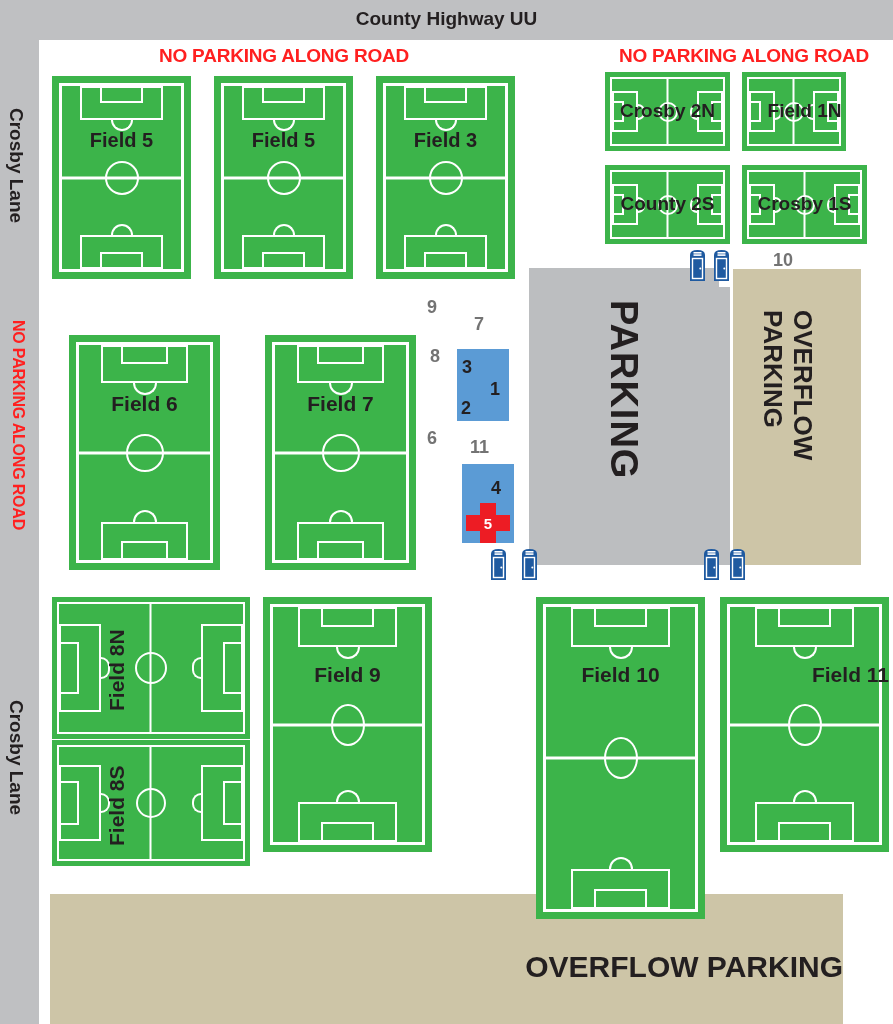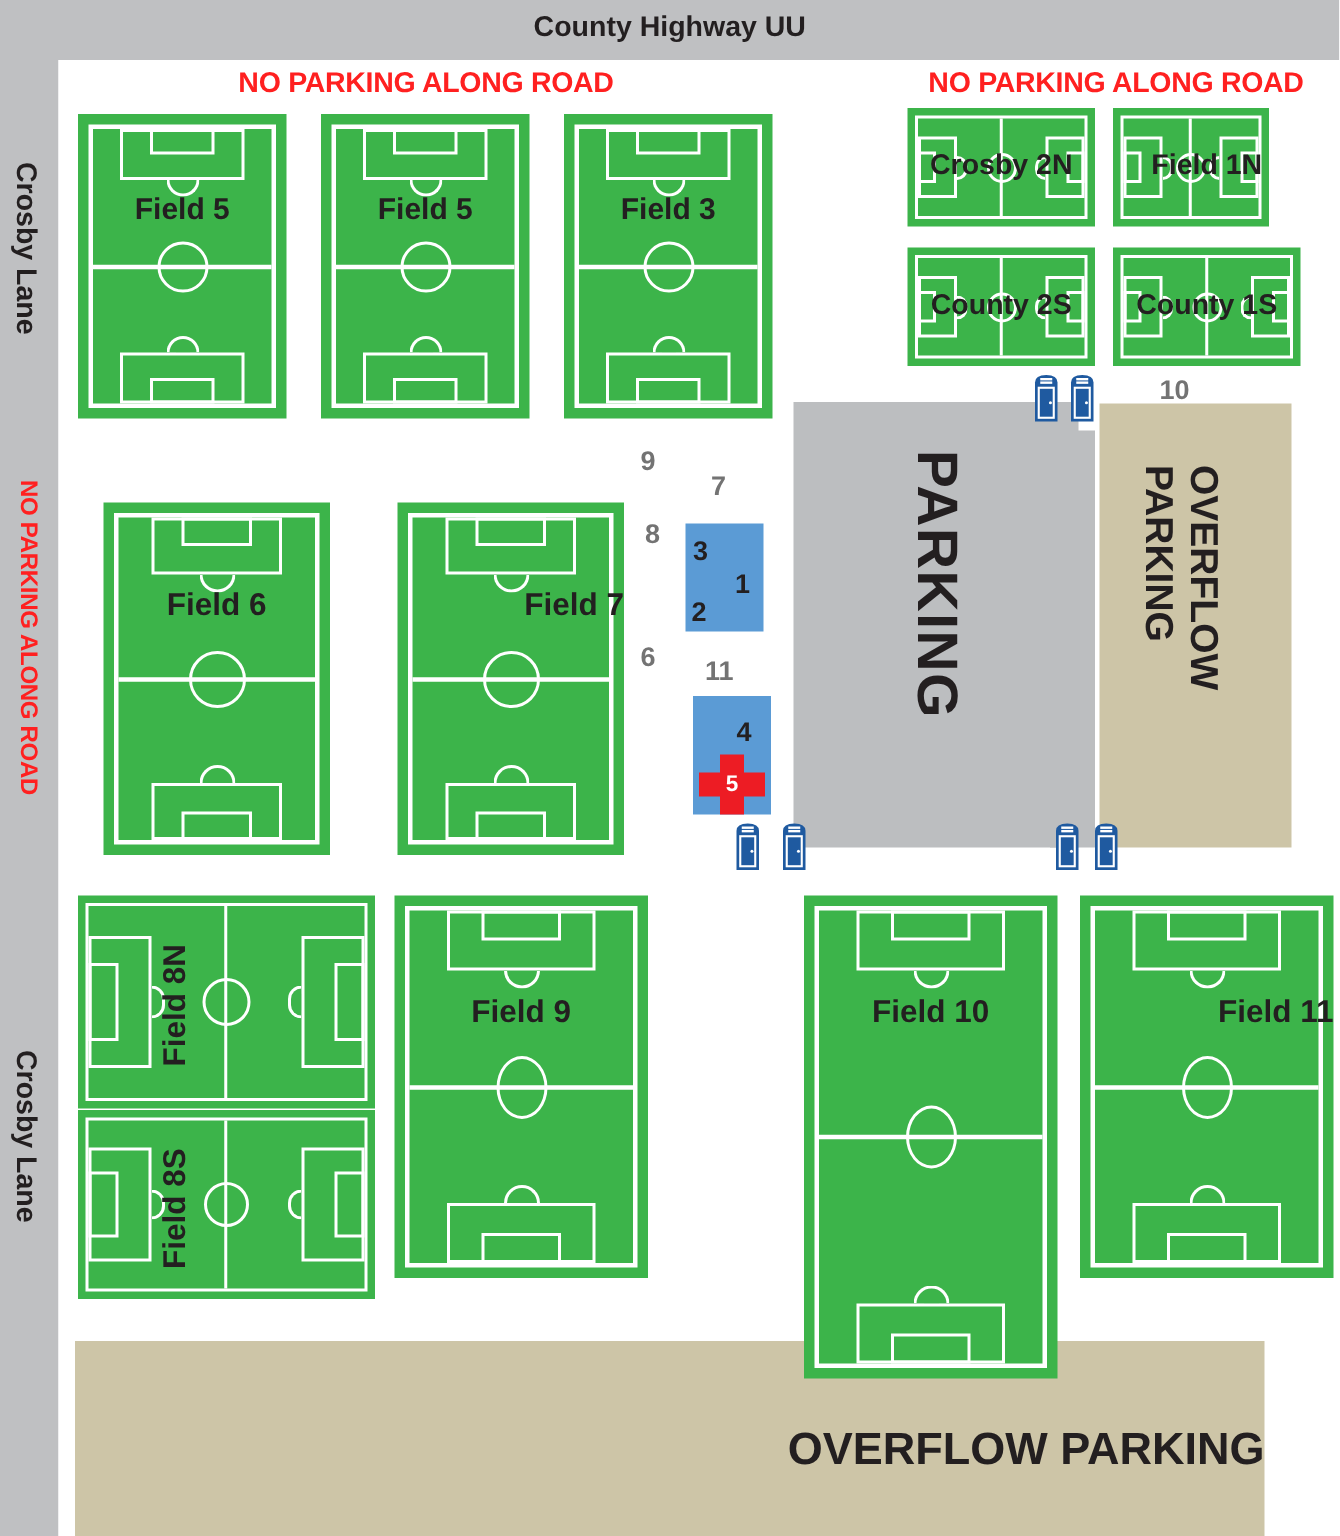--- a/index.html
+++ b/index.html
@@ -300,21 +300,21 @@
     <div class="pitch">
       <div class="halfline-v"></div>
       <div class="cc" style="width:20px; height:20px;"></div>
       <div class="pbox" style="top:12px; bottom:12px; left:0; width:26px;"></div>
       <div class="gbox" style="top:22px; bottom:22px; left:0; width:12px;"></div>
       <div class="parc" style="top:50%; left:26px; width:7px; height:16px; transform:translateY(-50%); border-left:none; border-radius:0 16px 16px 0;"></div>
       <div class="pbox" style="top:12px; bottom:12px; right:0; width:26px;"></div>
       <div class="gbox" style="top:22px; bottom:22px; right:0; width:12px;"></div>
       <div class="parc" style="top:50%; right:26px; width:7px; height:16px; transform:translateY(-50%); border-right:none; border-radius:16px 0 0 16px;"></div>
     </div>
-    <div class="field-label" style="left:0; top:28px; width:125px; text-align:center; font-size:19px;">County 1S</div>
+    <div class="field-label" style="left:0; top:28px; width:125px; text-align:center; font-size:19px;">Crosby 1S</div>
   </div>
 
   <div class="field" style="left:69px; top:335px; width:151px; height:235px;">
     <div class="pitch">
       <div class="halfline-h"></div>
       <div class="cc" style="width:38px; height:38px;"></div>
       <div class="pbox" style="left:22px; right:22px; top:0; height:38px;"></div>
       <div class="gbox" style="left:42px; right:42px; top:0; height:19px;"></div>
       <div class="parc" style="left:50%; top:38px; width:24px; height:12px; transform:translateX(-50%); border-top:none; border-radius:0 0 24px 24px;"></div>
       <div class="pbox" style="left:22px; right:22px; bottom:0; height:38px;"></div>
@@ -328,21 +328,21 @@
     <div class="pitch">
       <div class="halfline-h"></div>
       <div class="cc" style="width:38px; height:38px;"></div>
       <div class="pbox" style="left:22px; right:22px; top:0; height:38px;"></div>
       <div class="gbox" style="left:42px; right:42px; top:0; height:19px;"></div>
       <div class="parc" style="left:50%; top:38px; width:24px; height:12px; transform:translateX(-50%); border-top:none; border-radius:0 0 24px 24px;"></div>
       <div class="pbox" style="left:22px; right:22px; bottom:0; height:38px;"></div>
       <div class="gbox" style="left:42px; right:42px; bottom:0; height:19px;"></div>
       <div class="parc" style="left:50%; bottom:38px; width:24px; height:12px; transform:translateX(-50%); border-bottom:none; border-radius:24px 24px 0 0;"></div>
     </div>
-    <div class="field-label" style="left:0; top:57px; width:151px; text-align:right; font-size:21px;">Field 7</div>
+    <div class="field-label" style="left:0; top:57px; width:151px; text-align:center; font-size:21px;">Field 7</div>
   </div>
 
   <div class="field thin" style="left:52px; top:597px; width:198px; height:142px;">
     <div class="pitch">
       <div class="halfline-v"></div>
       <div class="cc" style="width:32px; height:32px;"></div>
       <div class="pbox" style="top:20px; bottom:20px; left:0; width:42px;"></div>
       <div class="gbox" style="top:38px; bottom:38px; left:0; width:20px;"></div>
       <div class="parc" style="top:50%; left:42px; width:9px; height:22px; transform:translateY(-50%); border-left:none; border-radius:0 22px 22px 0;"></div>
       <div class="pbox" style="top:20px; bottom:20px; right:0; width:42px;"></div>

